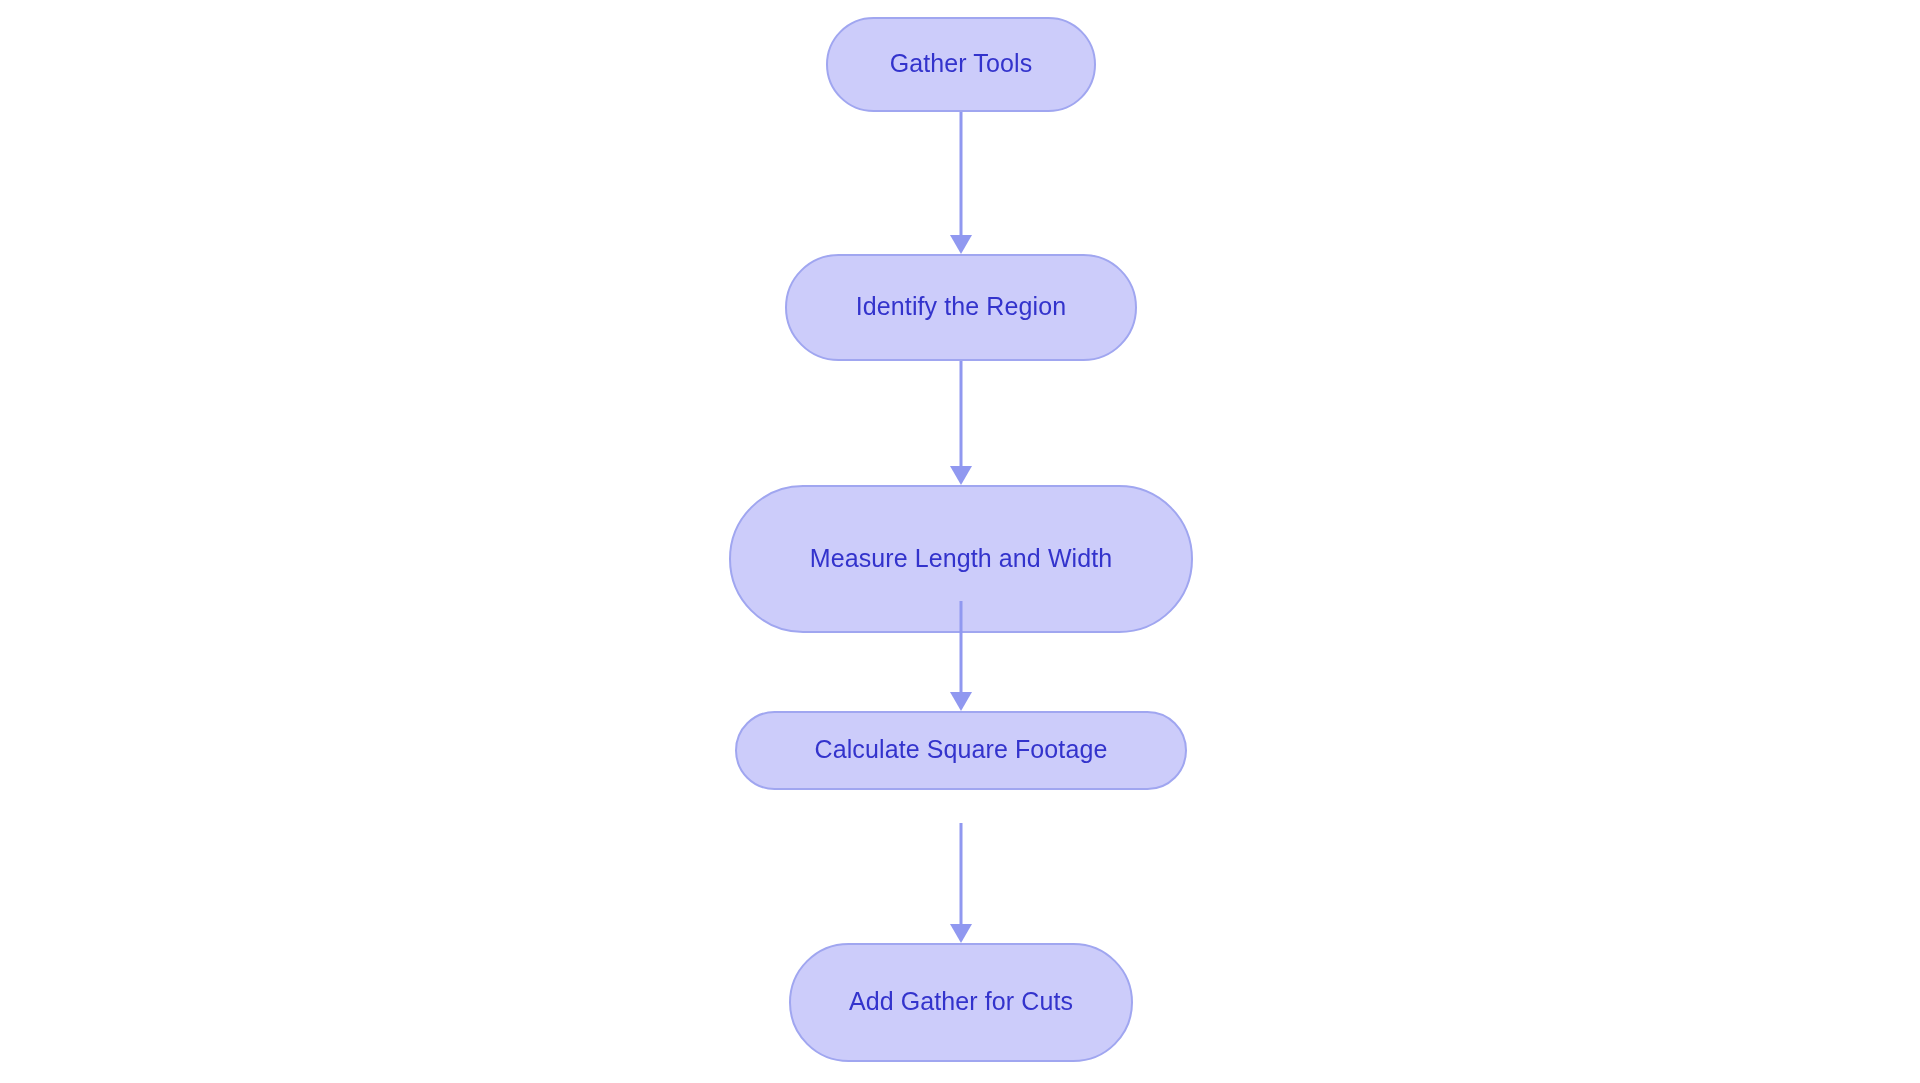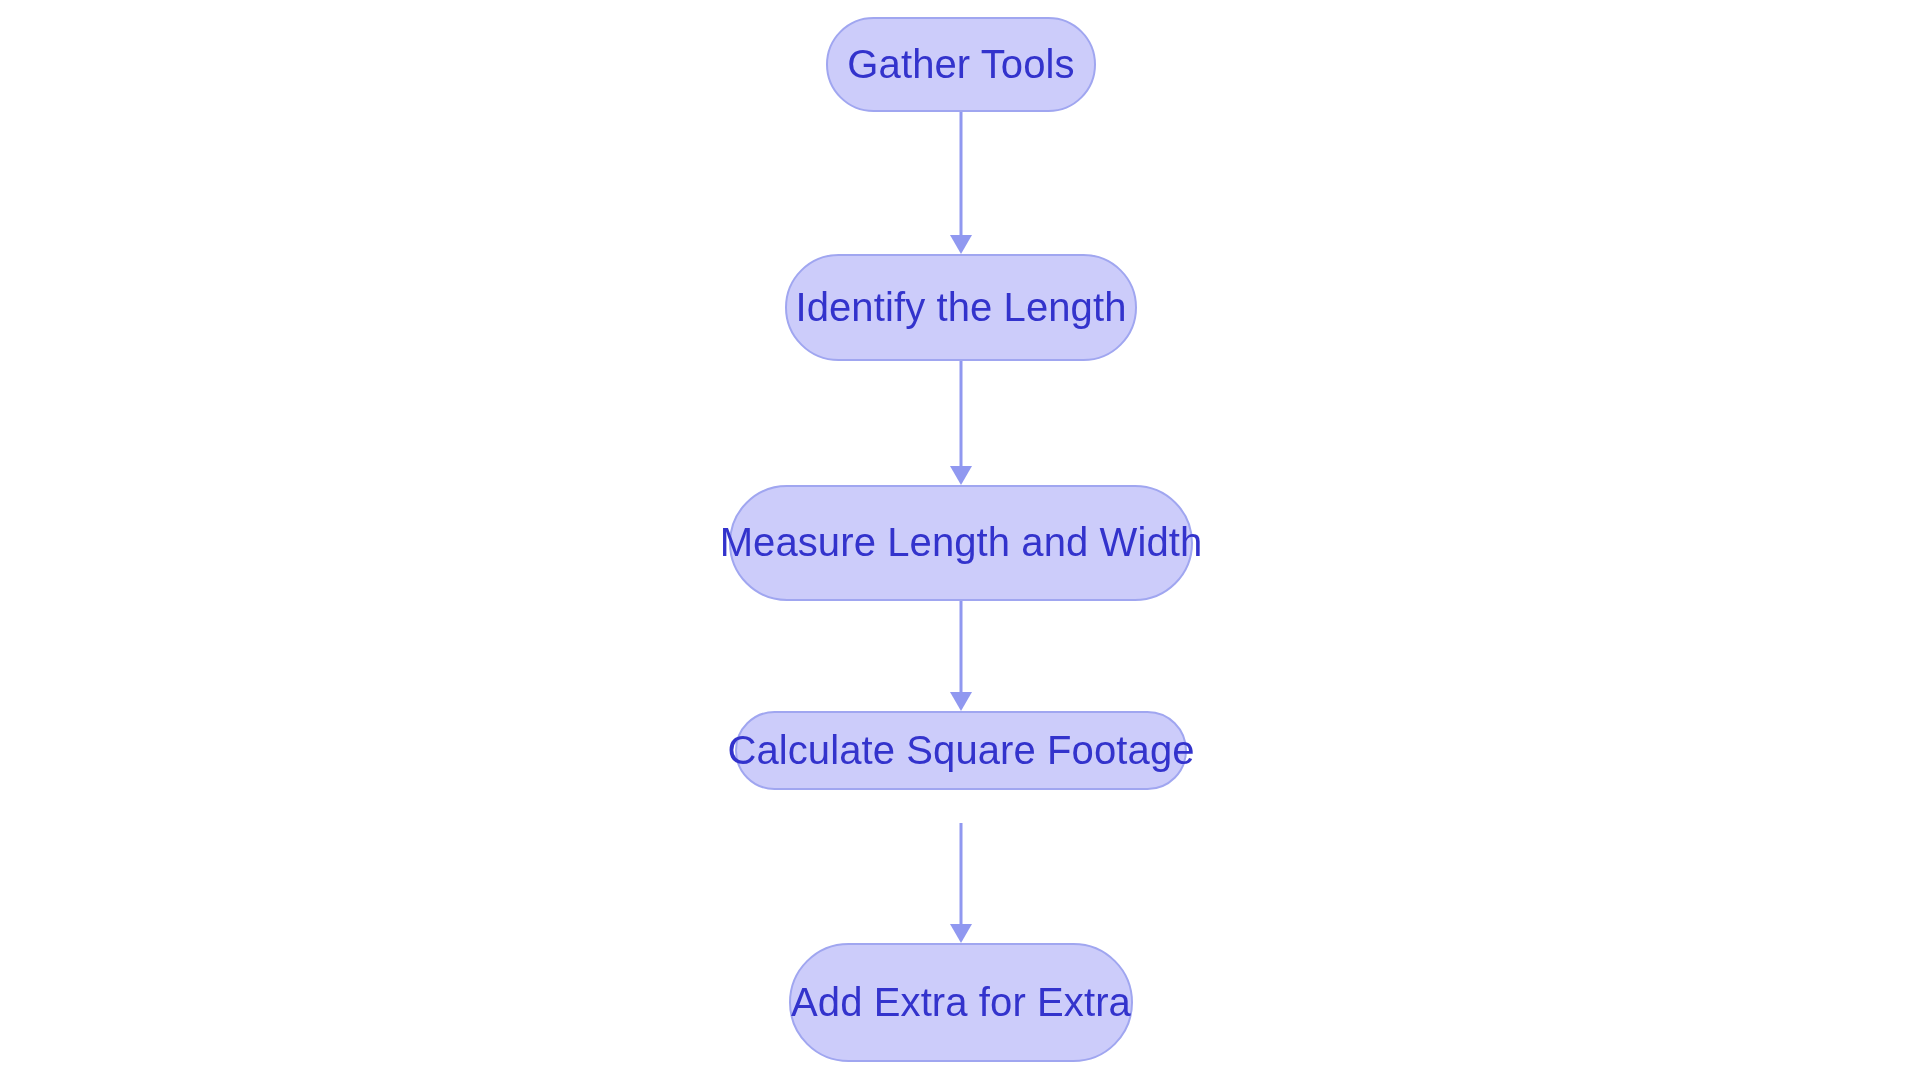--- a/index.html
+++ b/index.html
@@ -37,21 +37,21 @@
     font-weight: 400;
     letter-spacing: 0.1px;
     white-space: nowrap;
     line-height: 1;
     user-select: none;
   }
 
   .node-label {
     display: block;
     color: #3333cc;
-    font-size: 40px;
+    font-size: 25px;
     line-height: 1;
     padding-bottom: 2px;
   }
 
   
   .flow-connector {
     position: absolute;
     width: 40px;
     transform: translateX(-50%);
     pointer-events: none;
@@ -83,43 +83,43 @@
   <div class="flow-node" id="node-n1" style="left: 826px; top: 17px; width: 270px; height: 95px; background: rgb(204, 204, 250); border-color: rgb(160, 166, 240); color: rgb(51, 51, 204);">
     <span class="node-label">Gather Tools</span>
   </div>
 
   <div class="flow-connector" id="edge-e1" style="left: 961px; top: 112px; height: 142px;">
     <div class="connector-stem" style="height: 123px; background: rgb(144, 152, 240);"></div>
     <div class="connector-arrow" style="top: 123px; border-top-color: rgb(144, 152, 240);"></div>
   </div>
 
   <div class="flow-node" id="node-n2" style="left: 785px; top: 254px; width: 352px; height: 107px; background: rgb(204, 204, 250); border-color: rgb(160, 166, 240); color: rgb(51, 51, 204);">
-    <span class="node-label">Identify the Length</span>
+    <span class="node-label">Identify the Region</span>
   </div>
 
   <div class="flow-connector" id="edge-e2" style="left: 961px; top: 361px; height: 124px;">
     <div class="connector-stem" style="height: 105px; background: rgb(144, 152, 240);"></div>
     <div class="connector-arrow" style="top: 105px; border-top-color: rgb(144, 152, 240);"></div>
   </div>
 
-  <div class="flow-node" id="node-n3" style="left: 729px; top: 485px; width: 464px; height: 116px; background: rgb(204, 204, 250); border-color: rgb(160, 166, 240); color: rgb(51, 51, 204);">
+  <div class="flow-node" id="node-n3" style="left: 729px; top: 485px; width: 464px; height: 148px; background: rgb(204, 204, 250); border-color: rgb(160, 166, 240); color: rgb(51, 51, 204);">
     <span class="node-label">Measure Length and Width</span>
   </div>
 
   <div class="flow-connector" id="edge-e3" style="left: 961px; top: 601px; height: 110px;">
     <div class="connector-stem" style="height: 91px; background: rgb(144, 152, 240);"></div>
     <div class="connector-arrow" style="top: 91px; border-top-color: rgb(144, 152, 240);"></div>
   </div>
 
   <div class="flow-node" id="node-n4" style="left: 735px; top: 711px; width: 452px; height: 79px; background: rgb(204, 204, 250); border-color: rgb(160, 166, 240); color: rgb(51, 51, 204);">
     <span class="node-label">Calculate Square Footage</span>
   </div>
 
   <div class="flow-connector" id="edge-e4" style="left: 961px; top: 823px; height: 120px;">
     <div class="connector-stem" style="height: 101px; background: rgb(144, 152, 240);"></div>
     <div class="connector-arrow" style="top: 101px; border-top-color: rgb(144, 152, 240);"></div>
   </div>
 
   <div class="flow-node" id="node-n5" style="left: 789px; top: 943px; width: 344px; height: 119px; background: rgb(204, 204, 250); border-color: rgb(160, 166, 240); color: rgb(51, 51, 204);">
-    <span class="node-label">Add Extra for Extra</span>
+    <span class="node-label">Add Gather for Cuts</span>
   </div>
 
 </div>
 
 </body></html>

